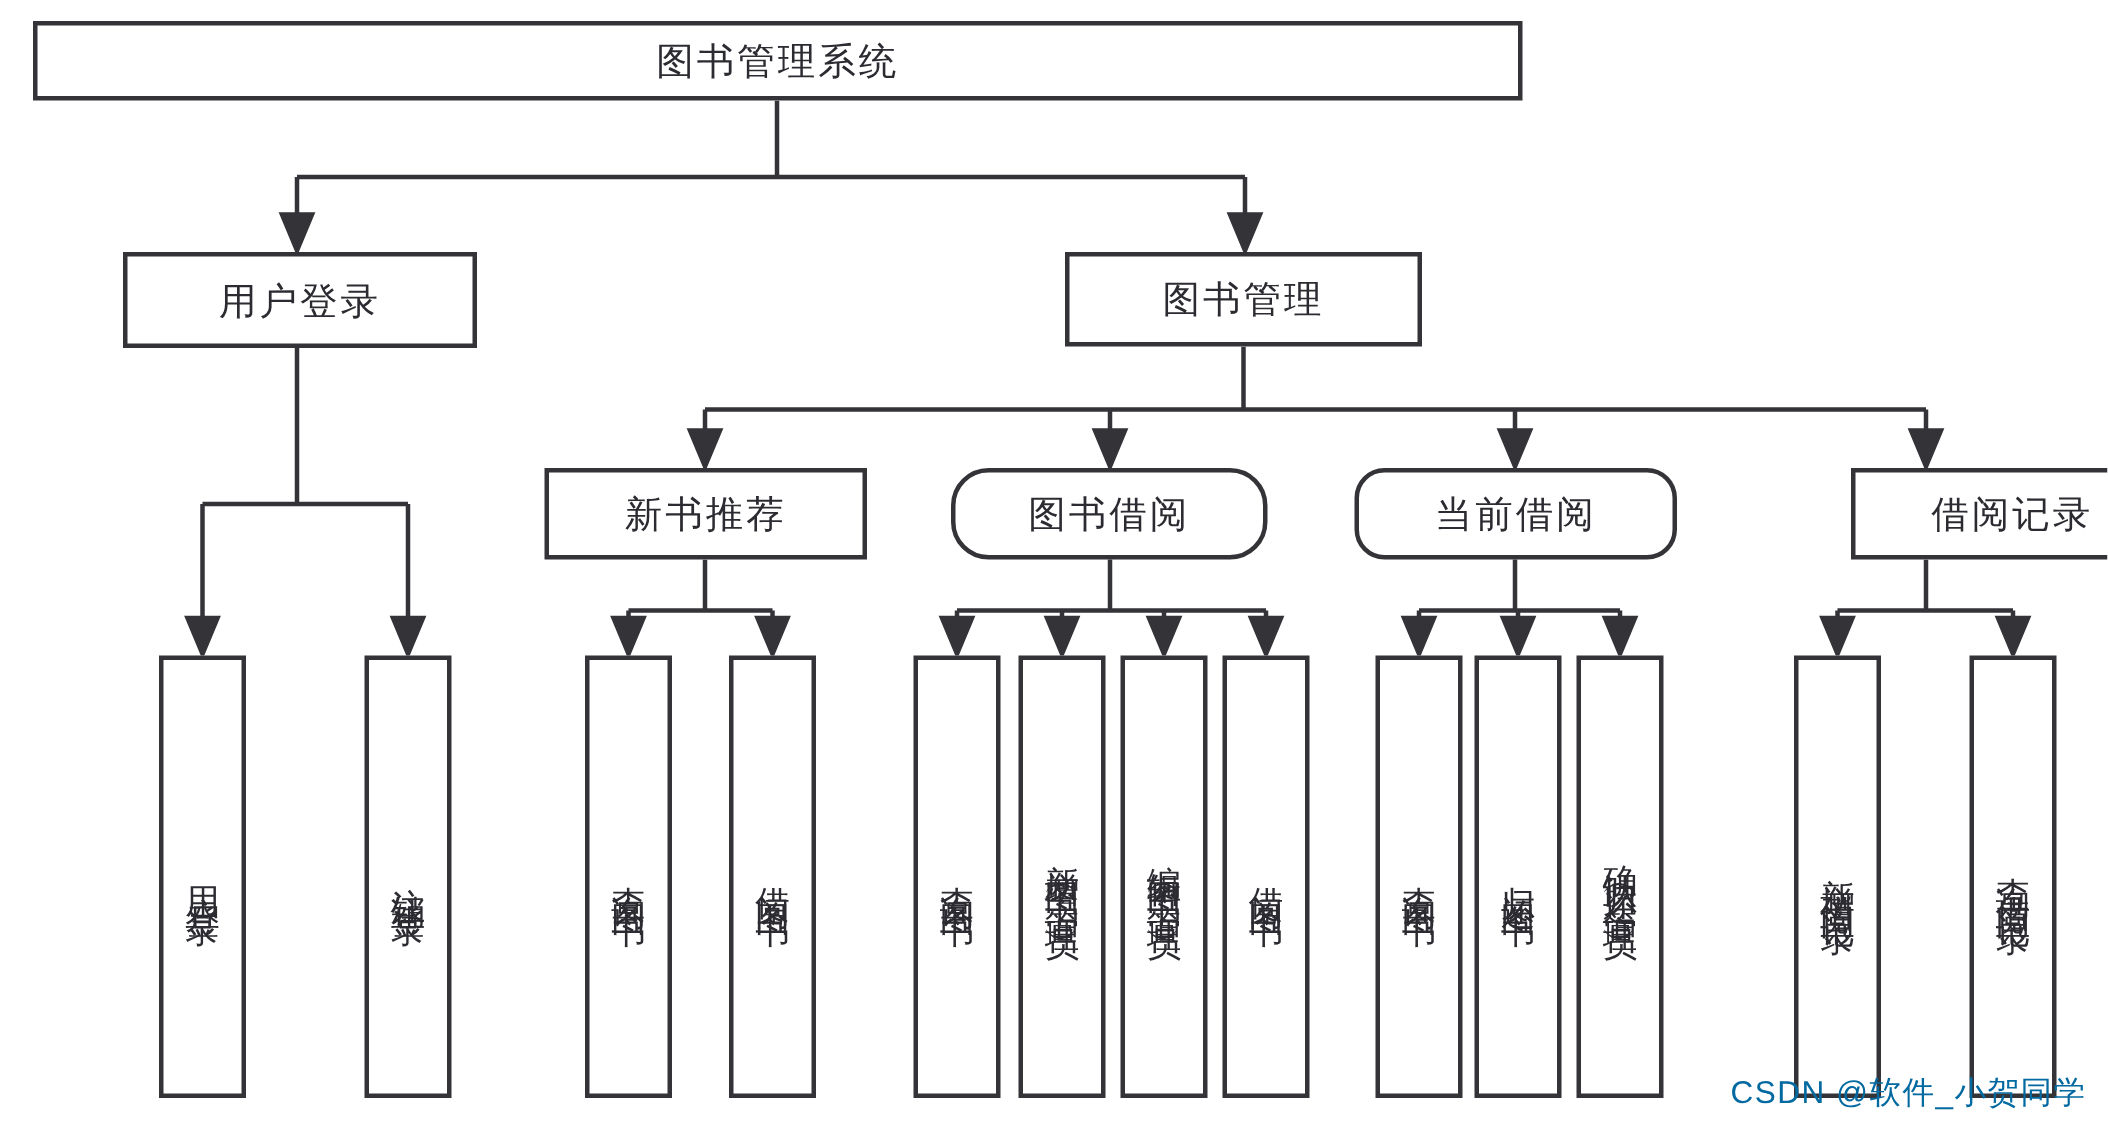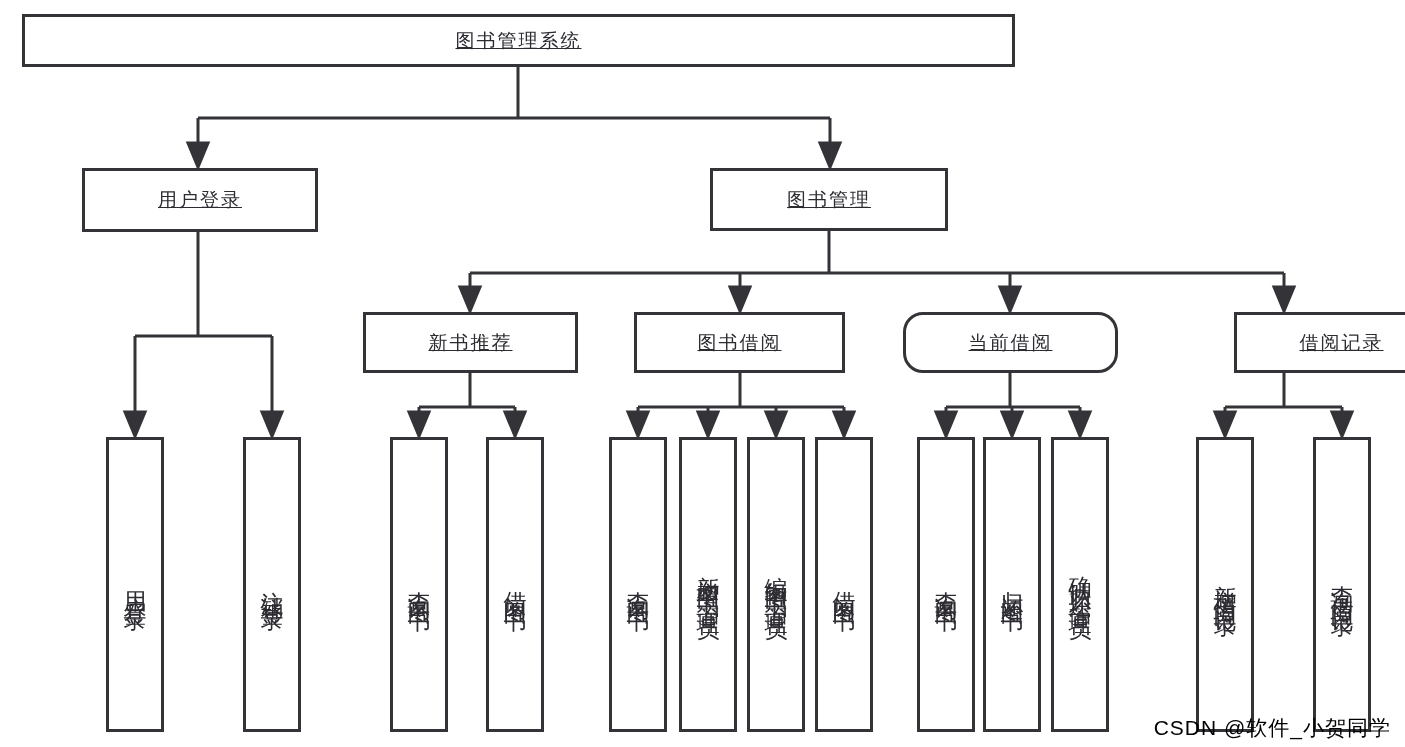--- a/index.html
+++ b/index.html
@@ -21,27 +21,27 @@
     position: absolute;
     box-sizing: border-box;
     border: 3px solid #333338;
     background: #ffffff;
     display: flex;
     align-items: center;
     justify-content: center;
     color: #2b2b31;
     z-index: 2;
   }
-  .h-node { font-size: 19px; letter-spacing: 2px; white-space: nowrap; text-decoration: underline; }
+  .h-node { font-size: 25px; letter-spacing: 2px; white-space: nowrap; }
   .node-root   { left: 22px;   top: 14px;  width: 993px; height: 53px; }
   .node-l2a    { left: 82px;   top: 168px; width: 236px; height: 64px; }
   .node-l2b    { left: 710px;  top: 168px; width: 238px; height: 63px; }
   .node-l3     { top: 312px; height: 61px; width: 215px; }
   .node-l3a    { left: 363px; }
-  .node-l3b    { left: 634px; width: 211px; }
+  .node-l3b    { left: 634px; width: 211px; border-radius: 25px; }
   .node-l3c    { left: 903px; border-radius: 20px; }
   .node-l3d    { left: 1234px; }
   .leaf {
     top: 437px;
     width: 58px;
     height: 295px;
   }
   .leaf .v-label {
     writing-mode: vertical-rl;
     text-orientation: mixed;
@@ -61,21 +61,21 @@
   .leaf-d1 { left: 917px; }
   .leaf-d2 { left: 983px; }
   .leaf-d3 { left: 1051px; }
   .leaf-e1 { left: 1196px; }
   .leaf-e2 { left: 1313px; }
   .watermark {
     position: absolute;
     right: 14px;
     top: 714px;
     font-size: 21px;
-    color: #000000;
+    color: #0369a1;
     letter-spacing: 1px;
     z-index: 5;
     white-space: nowrap;
   }
 </style>
 </head>
 <body>
 
 <div class="canvas">
 

